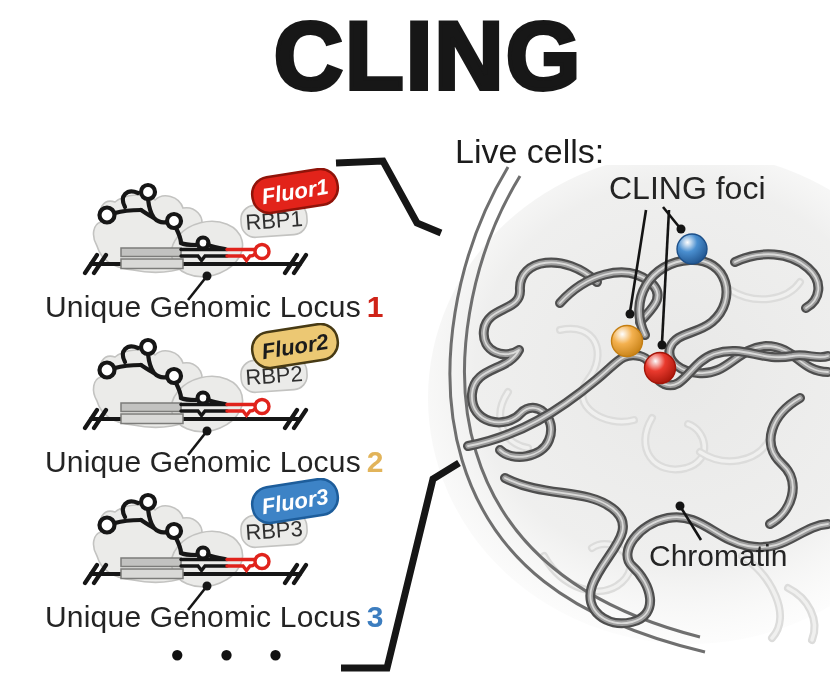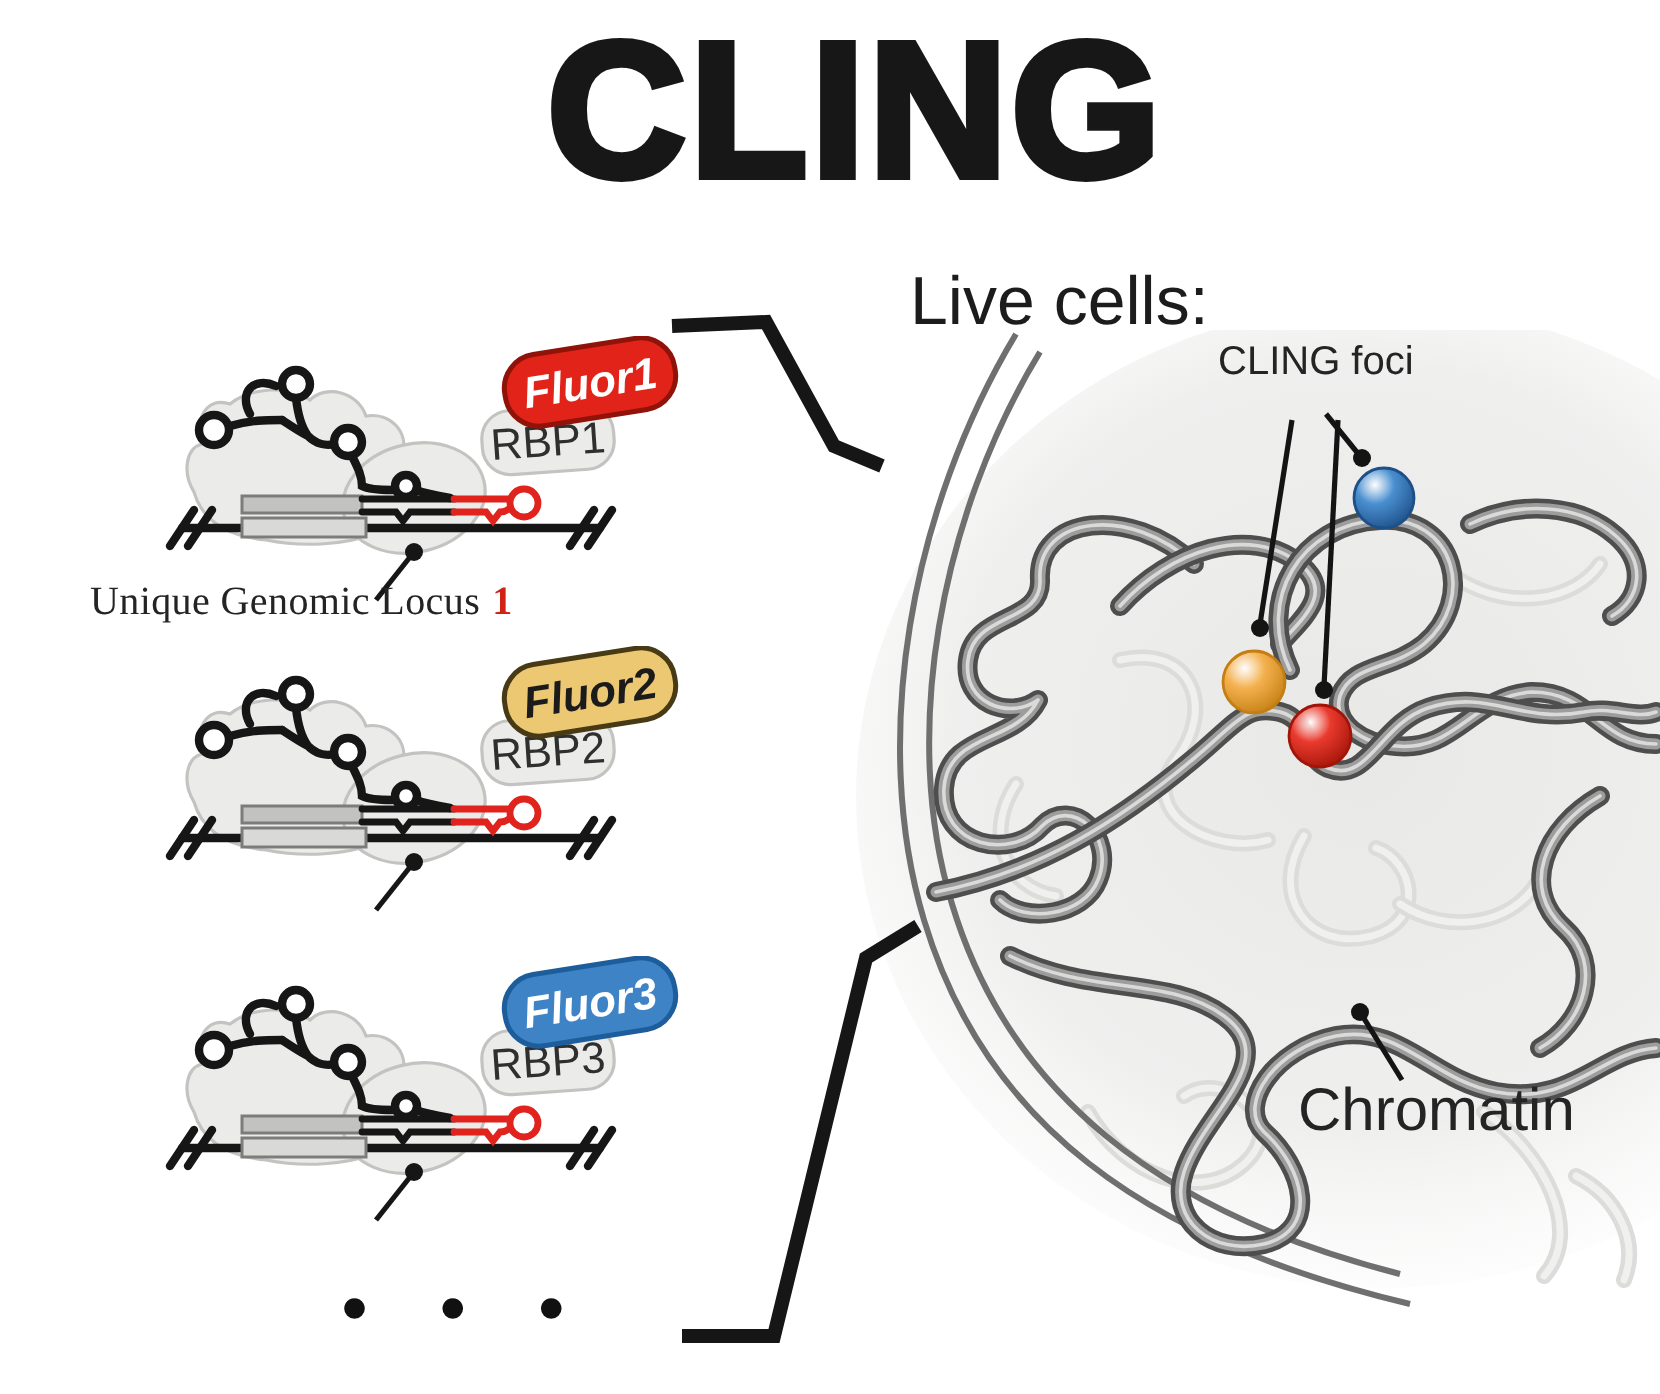--- a/index.html
+++ b/index.html
@@ -9,27 +9,27 @@
   }
   .abs{position:absolute;}
   #title{
     top:6px;left:0;width:100%;box-sizing:border-box;padding-left:26px;
     text-align:center;font-size:96px;font-weight:bold;color:#171717;
     -webkit-text-stroke:4px #171717;letter-spacing:2px;line-height:1.05;
   }
   .locus-unit{left:40px;width:380px;height:160px;}
   .locus-unit svg{position:absolute;left:15px;top:0;}
   .locus-label{
-    position:absolute;left:5px;top:122px;font-size:20px;color:#242424;
-    white-space:nowrap;letter-spacing:0.2px;font-family:Liberation Serif, serif;
+    position:absolute;left:5px;top:122px;font-size:30px;color:#242424;
+    white-space:nowrap;letter-spacing:0.2px;
   }
   .locus-num{font-weight:bold;padding-left:6px;}
   #live-cells{left:455px;top:132px;font-size:34px;color:#1c1c1c;text-align:right;}
   #nucleus-label{left:494px;top:182px;font-size:30px;color:#242424;}
-  #foci-label{left:609px;top:170px;font-size:20px;color:#242424;}
+  #foci-label{left:609px;top:170px;font-size:32px;color:#242424;}
   #chromatin-label{left:649px;top:539px;font-size:30px;color:#242424;}
   #ellipsis{left:170px;top:640px;font-size:24px;font-weight:bold;color:#111;
     letter-spacing:14px;}
   
   .strand{stroke:#4e4e4e;stroke-width:10;fill:none;stroke-linecap:round;stroke-linejoin:round;}
   .strand-mid{stroke:#9d9d9d;stroke-width:5.5;}
   .strand-hi{stroke:#dadad9;stroke-width:1.8;}
   .bgstrand{stroke:#dcdcdb;stroke-width:8;fill:none;stroke-linecap:round;stroke-linejoin:round;}
   .bgstrand-in{stroke:#f0f0ef;stroke-width:3.5;}
   
@@ -107,31 +107,37 @@
 
   <div class="locus-unit abs" style="top:323px">
     <svg width="300" height="140" viewBox="0 0 300 140" xmlns="http://www.w3.org/2000/svg">
       <use href="#complex"></use>
       <text class="rbp-text" x="219" y="60" text-anchor="middle" transform="rotate(-4 219 52)">RBP2</text>
       <g transform="translate(197,5) rotate(-9 43 18)">
         <use href="#fluor-shape" stroke-width="2.5" fill="#ecc873" stroke="#473a14"></use>
         <text class="fluor-text" x="43" y="26" text-anchor="middle" fill="#1b1b1b">Fluor2</text>
       </g>
     </svg>
+    <div class="locus-label">
+      <span>Unique Genomic Locus</span><span class="locus-num" style="color: rgb(226, 180, 90);">2</span>
+    </div>
   </div>
 
   <div class="locus-unit abs" style="top:478px">
     <svg width="300" height="140" viewBox="0 0 300 140" xmlns="http://www.w3.org/2000/svg">
       <use href="#complex"></use>
       <text class="rbp-text" x="219" y="60" text-anchor="middle" transform="rotate(-4 219 52)">RBP3</text>
       <g transform="translate(197,5) rotate(-9 43 18)">
         <use href="#fluor-shape" stroke-width="2.5" fill="#3d83c6" stroke="#1d5d9b"></use>
         <text class="fluor-text" x="43" y="26" text-anchor="middle" fill="#ffffff">Fluor3</text>
       </g>
     </svg>
+    <div class="locus-label">
+      <span>Unique Genomic Locus</span><span class="locus-num" style="color: rgb(60, 125, 191);">3</span>
+    </div>
   </div>
 
   <div id="ellipsis" class="abs">● ● ●</div>
 
   <svg class="abs" style="left:410px;top:165px" width="420" height="532" viewBox="410 165 420 532" xmlns="http://www.w3.org/2000/svg">
     <defs>
       <radialGradient id="nucshade" cx="48%" cy="45%" r="60%">
         <stop offset="0" stop-color="#e7e7e6" stop-opacity="0.95"></stop>
         <stop offset="0.65" stop-color="#ebebea" stop-opacity="0.8"></stop>
         <stop offset="1" stop-color="#f4f4f3" stop-opacity="0"></stop>

